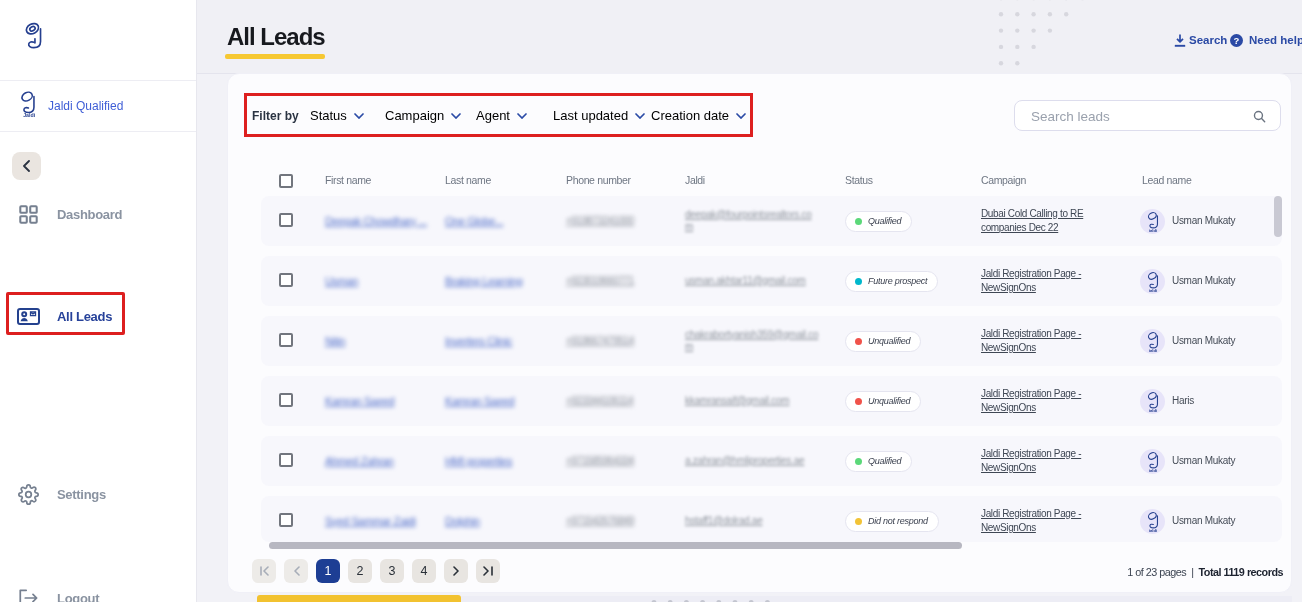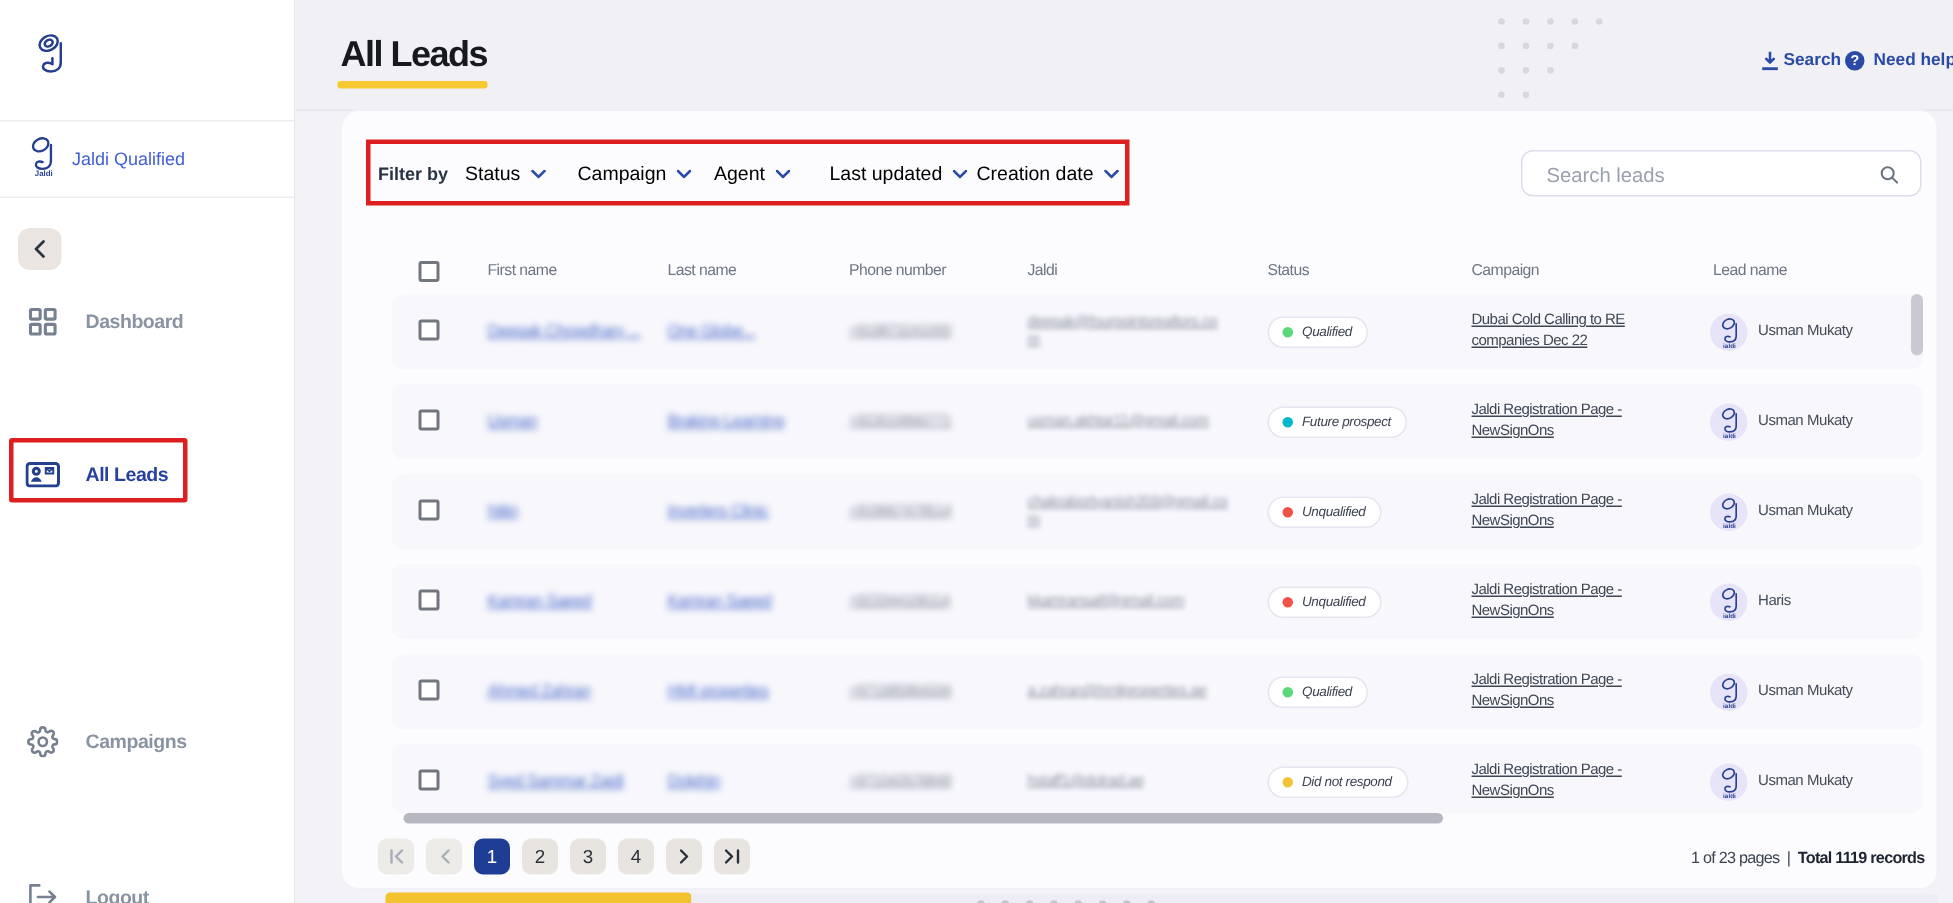--- a/index.html
+++ b/index.html
@@ -115,21 +115,21 @@
   </div>
   <div class="redbox" style="left:6px;top:292px;width:119px;height:43px;border-radius:2px;"></div>
 
   <div class="navitem" style="top:474px">
     <span class="ic">
       <svg width="21" height="21" viewBox="0 0 24 24" fill="none" stroke="#768090" stroke-width="2" stroke-linejoin="round">
           <circle cx="12" cy="12" r="3.2"></circle>
           <path d="M19.4 15a1.65 1.65 0 00.33 1.82l.06.06a2 2 0 11-2.83 2.83l-.06-.06a1.65 1.65 0 00-1.82-.33 1.65 1.65 0 00-1 1.51V21a2 2 0 11-4 0v-.09a1.65 1.65 0 00-1-1.51 1.65 1.65 0 00-1.82.33l-.06.06a2 2 0 11-2.83-2.83l.06-.06a1.65 1.65 0 00.33-1.82 1.65 1.65 0 00-1.51-1H3a2 2 0 110-4h.09a1.65 1.65 0 001.51-1 1.65 1.65 0 00-.33-1.82l-.06-.06a2 2 0 112.83-2.83l.06.06a1.65 1.65 0 001.82.33h.09a1.65 1.65 0 001-1.51V3a2 2 0 114 0v.09a1.65 1.65 0 001 1.51h.09a1.65 1.65 0 001.82-.33l.06-.06a2 2 0 112.83 2.83l-.06.06a1.65 1.65 0 00-.33 1.82v.09a1.65 1.65 0 001.51 1H21a2 2 0 110 4h-.09a1.65 1.65 0 00-1.51 1z"></path>
         </svg>
     </span>
-    <span class="tx">Campaigns</span>
+    <span class="tx">Settings</span>
   </div>
   <div class="navitem" style="top:578px">
     <span class="ic">
       <svg width="20" height="20" viewBox="0 0 22 22" fill="none" stroke="#768090" stroke-width="1.9" stroke-linecap="round" stroke-linejoin="round">
           <path d="M9 2.5H2.5v17H9"></path>
           <path d="M8 11h12M16.5 7l4 4-4 4"></path>
         </svg>
     </span>
     <span class="tx">Logout</span>
   </div>

